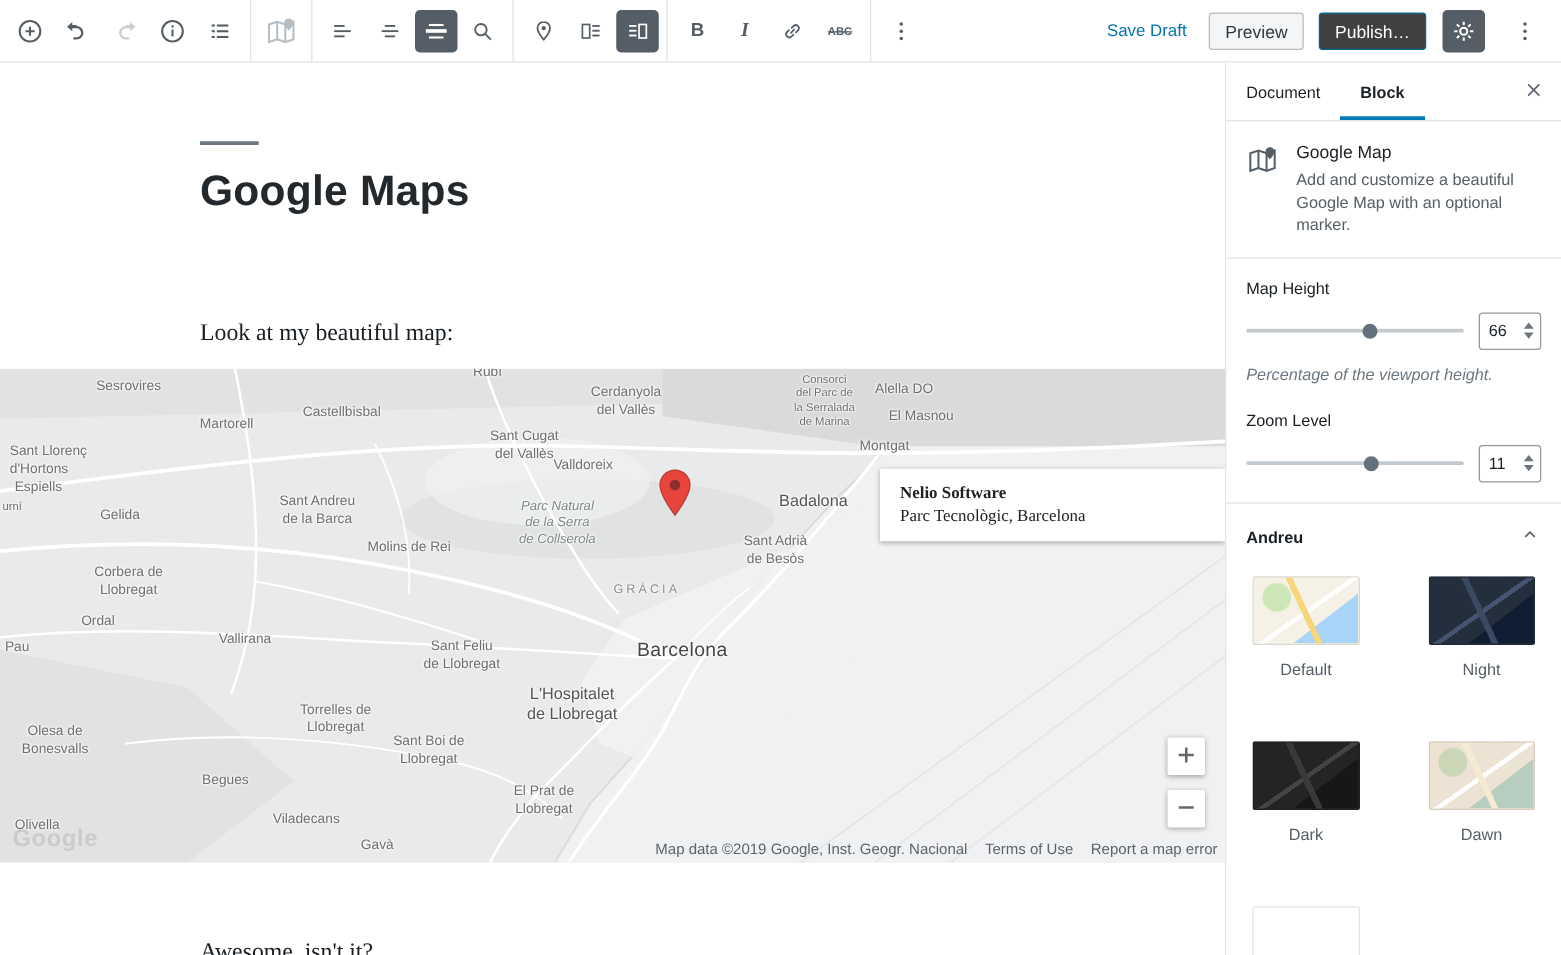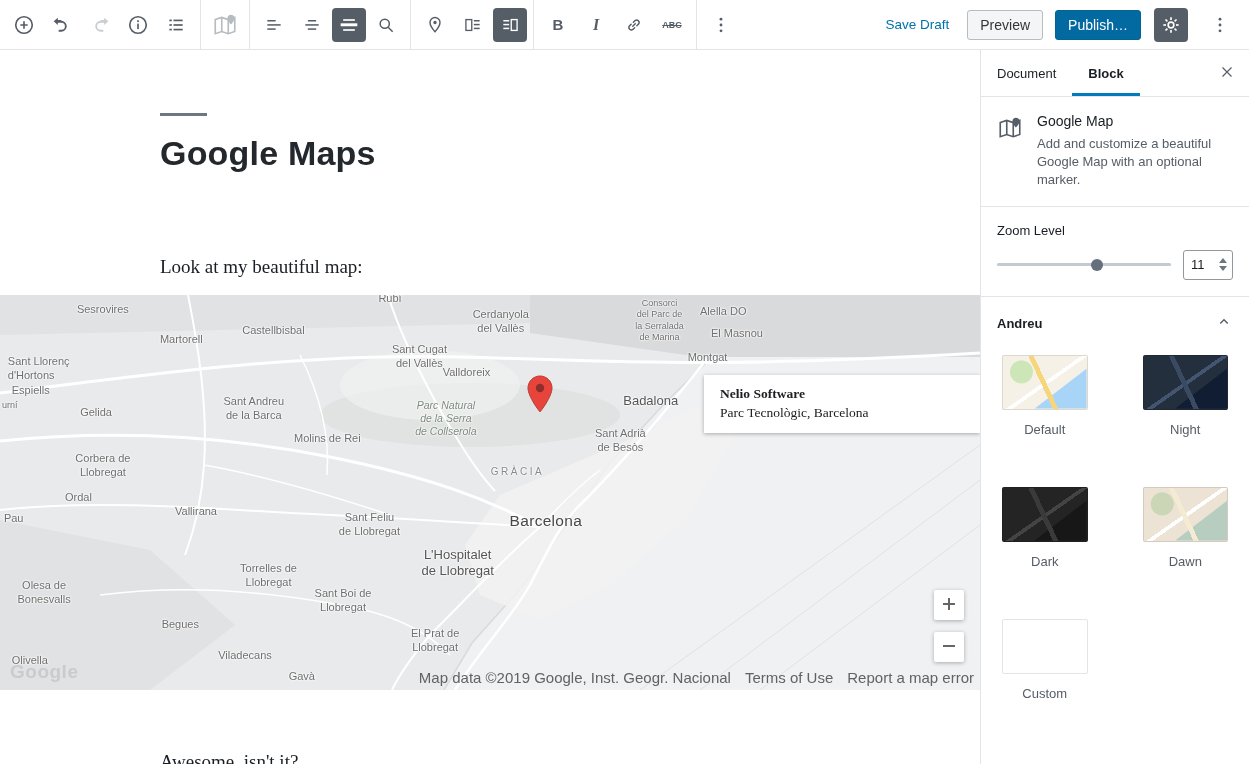--- a/index.html
+++ b/index.html
@@ -24,21 +24,21 @@
   .tb-btn.active { background:#555d66; color:#fff; width:34px; height:34px; }
   .tb-btn.dim { color:#c9ced3; }
   .tb-btn svg { display:block; }
   .glyph-b { font-weight:800; font-size:15px; }
   .glyph-i { font-style:italic; font-family:"Liberation Serif", serif; font-size:16px; font-weight:600; }
   .glyph-abc { font-size:9px; font-weight:700; text-decoration:line-through; letter-spacing:0; }
   .tb-right { margin-left:auto; display:flex; align-items:center; gap:12px; padding:0 10px; height:100%; }
   .save-draft { color:#0073aa; font-size:13.5px; background:none; border:none; cursor:pointer; }
   .btn { font-size:14px; border-radius:3px; padding:6px 12px; cursor:pointer; }
   .btn-secondary { background:#f3f5f6; border:1px solid #b5bcc2; color:#32373c; }
-  .btn-primary { background:#0369a1; border:1px solid #006690; color:#fff; }
+  .btn-primary { background:#404040; border:1px solid #006690; color:#fff; }
 
   
   .editor { position:absolute; top:50px; left:0; width:980px; bottom:0; background:#fff; overflow:hidden; }
   .title-ornament { position:absolute; left:160px; top:63px; width:47px; height:3px; background:#6c7781; }
   .post-title {
     position:absolute; left:160px; top:84px; margin:0; font-size:34px; font-weight:700;
     color:#23282d; letter-spacing:0.2px;
   }
   .para { position:absolute; left:160px; font-family:"Liberation Serif", serif; font-size:19px; color:#191e23; }
   .para-intro { top:187px; }
@@ -70,21 +70,21 @@
   .iw-title { font-weight:700; font-size:13.5px; color:#202124; }
   .iw-sub { font-size:13.5px; color:#202124; margin-top:3px; }
 
   .zoom-controls { position:absolute; right:16px; bottom:28px; display:flex; flex-direction:column; gap:12px; }
   .zoom-btn {
     width:30px; height:30px; background:#fff; border:none; border-radius:2px; padding:0;
     box-shadow:0 1px 4px rgba(0,0,0,0.3); display:flex; align-items:center; justify-content:center;
     color:#666; cursor:pointer;
   }
   .google-logo { position:absolute; left:10px; bottom:7px; font-size:19px; font-weight:700; color:#c9cbcd; letter-spacing:0.5px; }
-  .map-attrib { position:absolute; right:6px; bottom:4px; display:flex; gap:14px; font-size:15px; color:#5f6368; }
+  .map-attrib { position:absolute; right:6px; bottom:4px; display:flex; gap:14px; font-size:12px; color:#5f6368; }
   .map-attrib span { cursor:pointer; }
 
   
   .sidebar { position:absolute; top:50px; right:0; width:269px; bottom:0; background:#fff; border-left:1px solid #e2e4e7; overflow:hidden; }
   .sb-tabs { display:flex; height:47px; border-bottom:1px solid #e2e4e7; align-items:stretch; }
   .sb-tab { padding:0 16px; display:flex; align-items:center; font-size:13px; color:#191e23; background:none; border:none; cursor:pointer; }
   .sb-tab.active { box-shadow:inset 0 -3px 0 0 #007cba; font-weight:700; }
   .sb-close { margin-left:auto; width:44px; display:flex; align-items:center; justify-content:center; background:none; border:none; color:#555d66; cursor:pointer; }
 
   .block-card { display:flex; gap:14px; padding:16px; align-items:flex-start; }
@@ -495,20 +495,34 @@
           <path d="M17.5 2.5c-1.9 0-3.3 1.4-3.3 3.2 0 2.4 3.3 5.8 3.3 5.8s3.3-3.4 3.3-5.8c0-1.8-1.4-3.2-3.3-3.2z" fill="currentColor" stroke="none"></path>
         </svg>
     </span>
     <div>
       <div class="bc-title">Google Map</div>
       <div class="bc-desc">Add and customize a beautiful Google Map with an optional marker.</div>
     </div>
   </div>
 
   <div class="panel">
+    <div class="ctl">
+      <label class="ctl-label">Map Height</label>
+      <div class="ctl-row">
+        <input type="range" min="0" max="115" value="66" style="">
+        <div class="numbox">
+          <input class="num-input" type="text" value="66" style="">
+          <div class="spinner">
+            <div class="spin-up"></div>
+            <div class="spin-down"></div>
+          </div>
+        </div>
+      </div>
+      <div class="help">Percentage of the viewport height.</div>
+    </div>
 
     <div class="ctl">
       <label class="ctl-label">Zoom Level</label>
       <div class="ctl-row">
         <input type="range" min="0" max="19" value="11" style="">
         <div class="numbox">
           <input class="num-input" type="text" value="11" style="">
           <div class="spinner">
             <div class="spin-up"></div>
             <div class="spin-down"></div>

